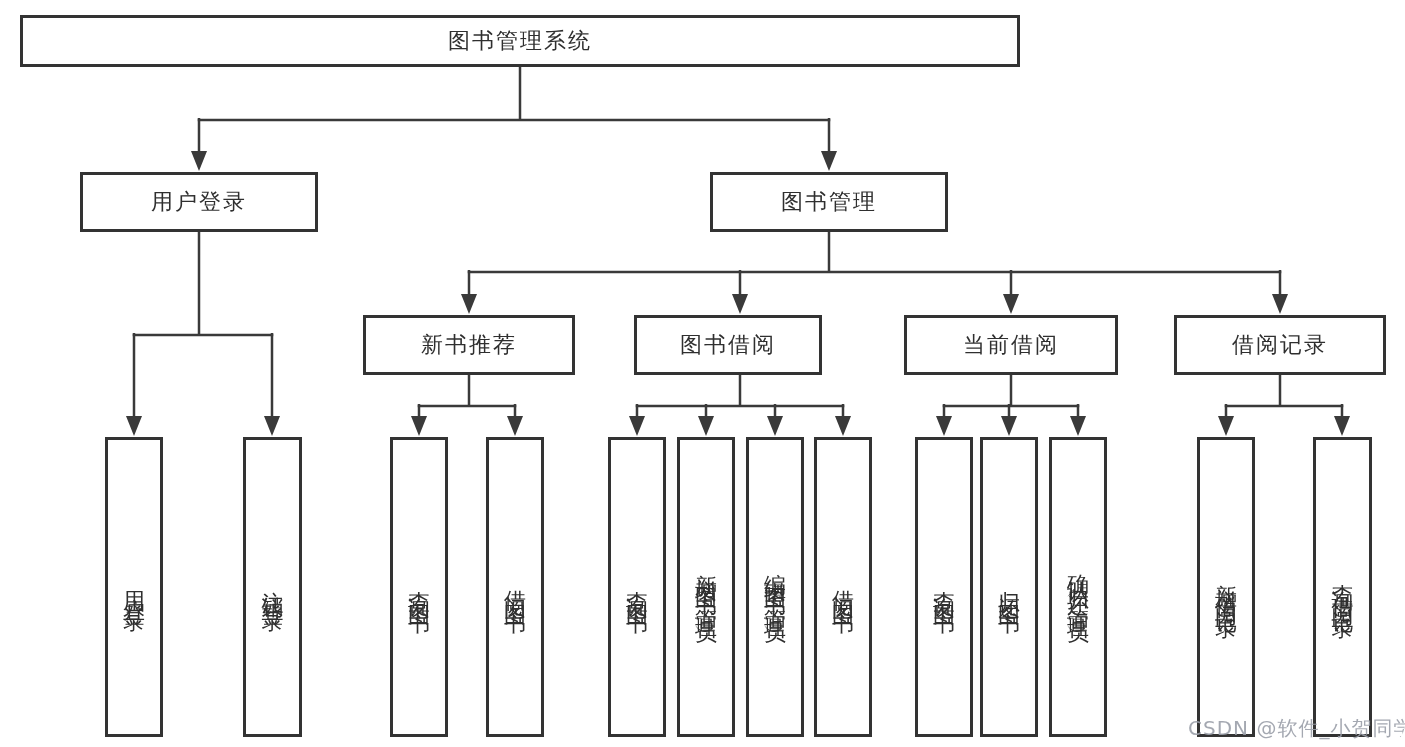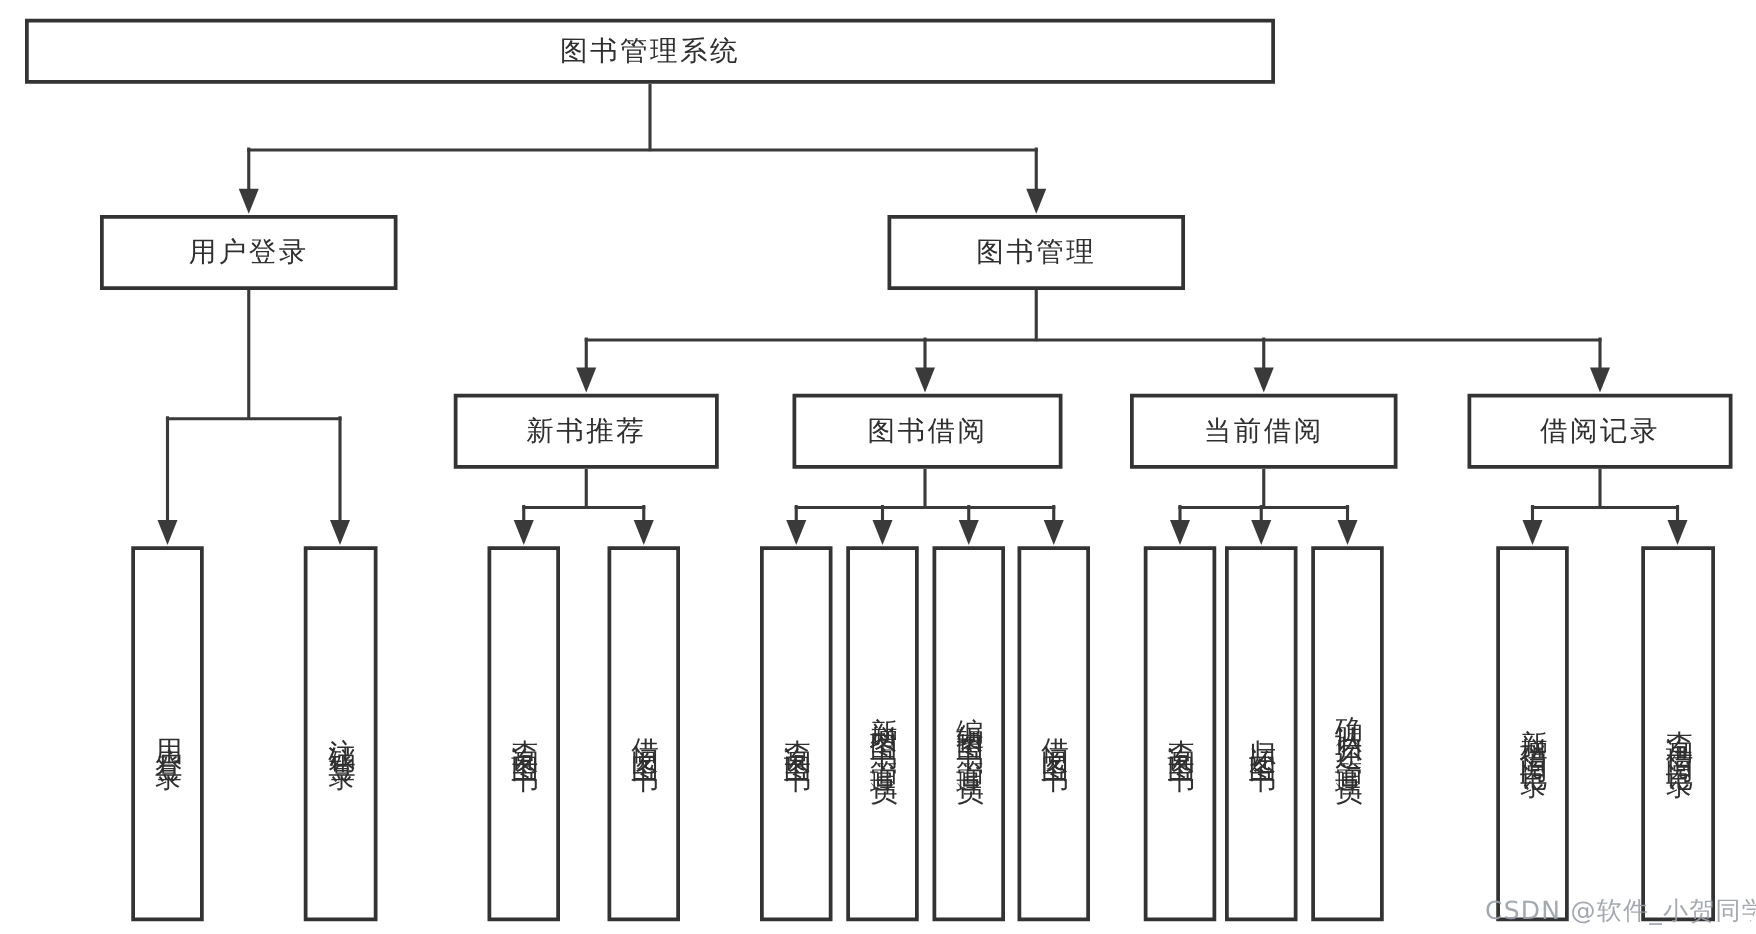--- a/index.html
+++ b/index.html
@@ -147,21 +147,21 @@
   <div class="hnode" style="left:80px; top:172px; width:238px; height:60px;">
     <span>用户登录</span>
   </div>
   <div class="hnode" style="left:710px; top:172px; width:238px; height:60px;">
     <span>图书管理</span>
   </div>
 
   <div class="hnode" style="left:363px; top:315px; width:212px; height:60px;text-align:right;">
     <span>新书推荐</span>
   </div>
-  <div class="hnode" style="left:634px; top:315px; width:216px; height:60px;">
+  <div class="hnode" style="left:634px; top:315px; width:188px; height:60px;">
     <span>图书借阅</span>
   </div>
   <div class="hnode" style="left:1174px; top:315px; width:212px; height:60px;">
     <span>借阅记录</span>
   </div>
   <div class="hnode" style="left:904px; top:315px; width:214px; height:60px;">
     <span>当前借阅</span>
   </div>
 
   <div class="vnode" style="left:105px; top:437px; width:58px; height:300px;">

